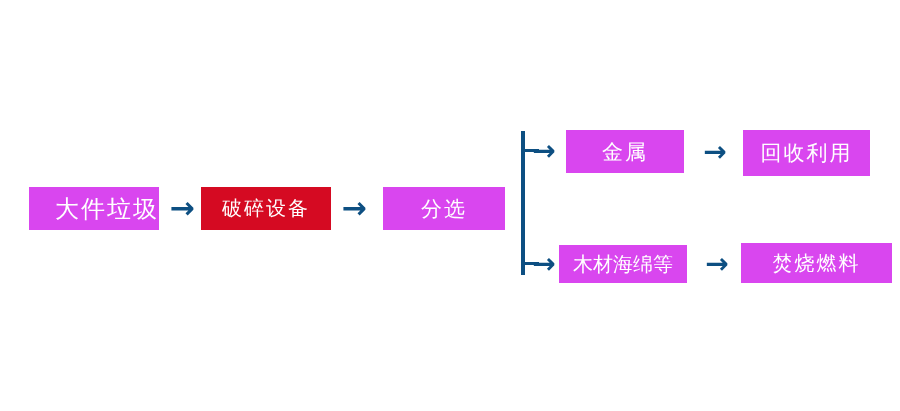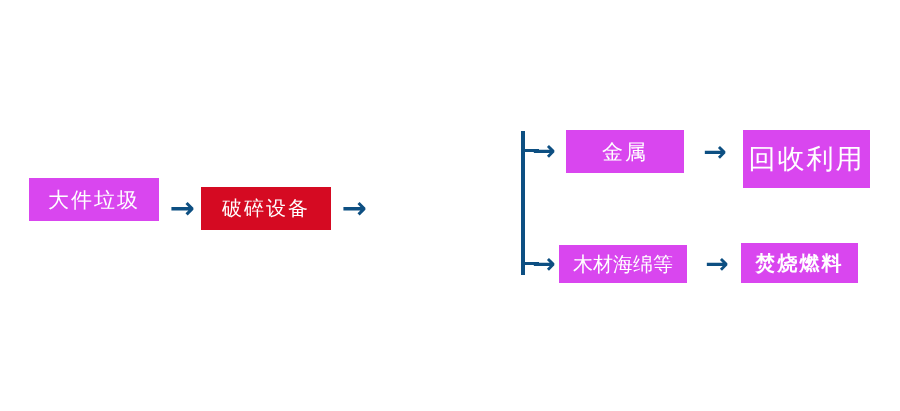--- a/index.html
+++ b/index.html
@@ -57,68 +57,71 @@
   .split-stub {
     position: absolute;
     background: #0d4f82;
   }
 </style>
 </head>
 <body>
 
 <div id="flow-canvas">
 
-  <div class="node node-primary" style="left:29px; top:178px; width:130px; height:43px; font-size:21px;">
+  <div class="node node-primary" style="left:29px; top:187px; width:130px; height:43px; font-size:24px;justify-content:flex-end;">
     <span>大件垃圾</span>
   </div>
 
   <div class="arrow" style="left:164px; top:190px; width:36px; height:36px; font-size:30px;">
     <span>→</span>
   </div>
 
   <div class="node node-accent" style="left:201px; top:187px; width:130px; height:43px; font-size:20px;">
     <span>破碎设备</span>
   </div>
 
   <div class="arrow" style="left:336px; top:190px; width:36px; height:36px; font-size:30px;">
     <span>→</span>
   </div>
 
+  <div class="node node-primary" style="left:383px; top:187px; width:122px; height:43px; font-size:21px;">
+    <span>分选</span>
+  </div>
 
   <div>
     <div class="split-trunk" style="left:521px; top:131px; width:4px; height:144px;"></div>
     <div class="split-stub" style="left:521px; top:149px; width:18px; height:3px;"></div>
     <div class="split-stub" style="left:521px; top:262px; width:18px; height:3px;"></div>
   </div>
 
   <div class="arrow" style="left:527px; top:133px; width:34px; height:36px; font-size:28px;">
     <span>→</span>
   </div>
 
   <div class="node node-primary" style="left:566px; top:130px; width:118px; height:43px; font-size:21px;">
     <span>金属</span>
   </div>
 
   <div class="arrow" style="left:697px; top:134px; width:36px; height:36px; font-size:28px;">
     <span>→</span>
   </div>
 
-  <div class="node node-primary" style="left:743px; top:130px; width:127px; height:58px; font-size:27px;justify-content:center;">
+  <div class="node node-primary" style="left:743px; top:130px; width:127px; height:46px; font-size:21px;justify-content:center;">
     <span>回收利用</span>
   </div>
 
   <div class="arrow" style="left:527px; top:246px; width:34px; height:36px; font-size:28px;">
     <span>→</span>
   </div>
 
   <div class="node node-primary" style="left:559px; top:245px; width:128px; height:38px; font-size:20px; letter-spacing:0px;text-align:center;">
     <span>木材海绵等</span>
   </div>
 
   <div class="arrow" style="left:699px; top:246px; width:36px; height:36px; font-size:28px;">
     <span>→</span>
   </div>
 
-  <div class="node node-primary" style="left:741px; top:243px; width:117px; height:40px; font-size:20px;font-weight:bold;">
+  <div class="node node-primary" style="left:741px; top:243px; width:151px; height:40px; font-size:20px;">
     <span>焚烧燃料</span>
   </div>
 
 </div>
 
 </body></html>

